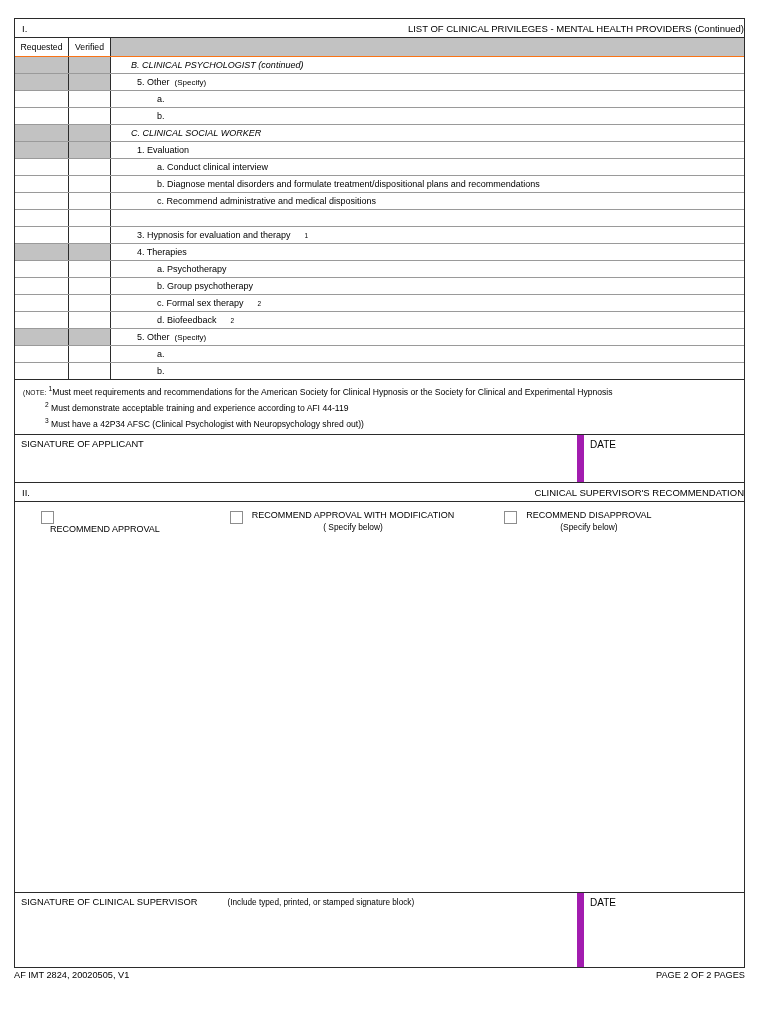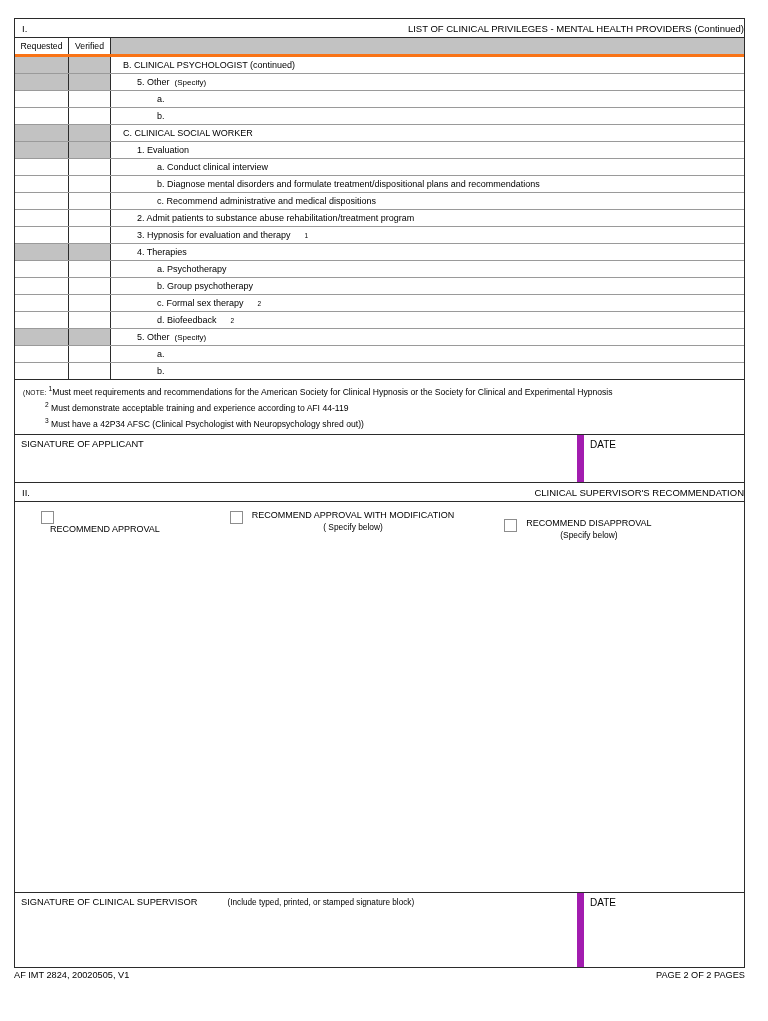--- a/index.html
+++ b/index.html
@@ -49,21 +49,21 @@
   .sec-title {
     width: 100%;
     text-align: right;
     font-size: 9.5px;
   }
 
   
   .colhead-row {
     display: flex;
     height: 19px;
-    border-bottom: 3px solid #f97316;
+    border-bottom: 1px solid #f97316;
     box-sizing: border-box;
   }
   .colhead-req, .colhead-ver {
     display: flex;
     align-items: center;
     justify-content: center;
     font-size: 8.7px;
     box-sizing: border-box;
     border-right: 1px solid #2b2b2b;
   }
@@ -93,21 +93,21 @@
   .cell-txt {
     flex: 1;
     display: flex;
     align-items: center;
     font-size: 9px;
     box-sizing: border-box;
     padding-left: 8px;
     background: #fff;
     white-space: nowrap;
   }
-  .lv-letter { padding-left: 12px; }
+  .lv-letter { padding-left: 20px; font-style: italic; }
   .lv-num    { padding-left: 26px; }
   .lv-sub    { padding-left: 46px; }
 
   .small-note {
     font-size: 8px;
     margin-left: 5px;
   }
   sup.fn {
     font-size: 6.5px;
     vertical-align: super;
@@ -180,21 +180,21 @@
     box-sizing: border-box;
     padding-top: 8px;
   }
   .rec-opt {
     display: flex;
     align-items: flex-start;
     box-sizing: border-box;
   }
   .rec-opt.o1 { margin-left: 26px; flex-direction: column; }
   .rec-opt.o2 { margin-left: 70px; }
-  .rec-opt.o3 { margin-left: 50px; margin-top: 8px; }
+  .rec-opt.o3 { margin-left: 50px; }
   .chk {
     width: 13px;
     height: 13px;
     border: 1px solid #8d8d8d;
     box-sizing: border-box;
     background: #fff;
     flex: none;
     margin-top: 1px;
   }
   .rec-labels {
@@ -309,23 +309,20 @@
         <div class="prow">
           <div class="cell-req"></div>
           <div class="cell-ver"></div>
           <div class="cell-txt lv-sub">
             <span>c.  Recommend administrative and medical dispositions</span>
           </div>
         </div>
         <div class="prow">
           <div class="cell-req"></div>
           <div class="cell-ver"></div>
-          <div class="cell-txt lv-num">
-            <span>2.  Admit patients to substance abuse rehabilitation/treatment program</span>
-          </div>
         </div>
         <div class="prow">
           <div class="cell-req"></div>
           <div class="cell-ver"></div>
           <div class="cell-txt lv-num">
             <span>3.  Hypnosis for evaluation and therapy</span>
             <sup class="fn">1</sup>
           </div>
         </div>
         <div class="prow">

